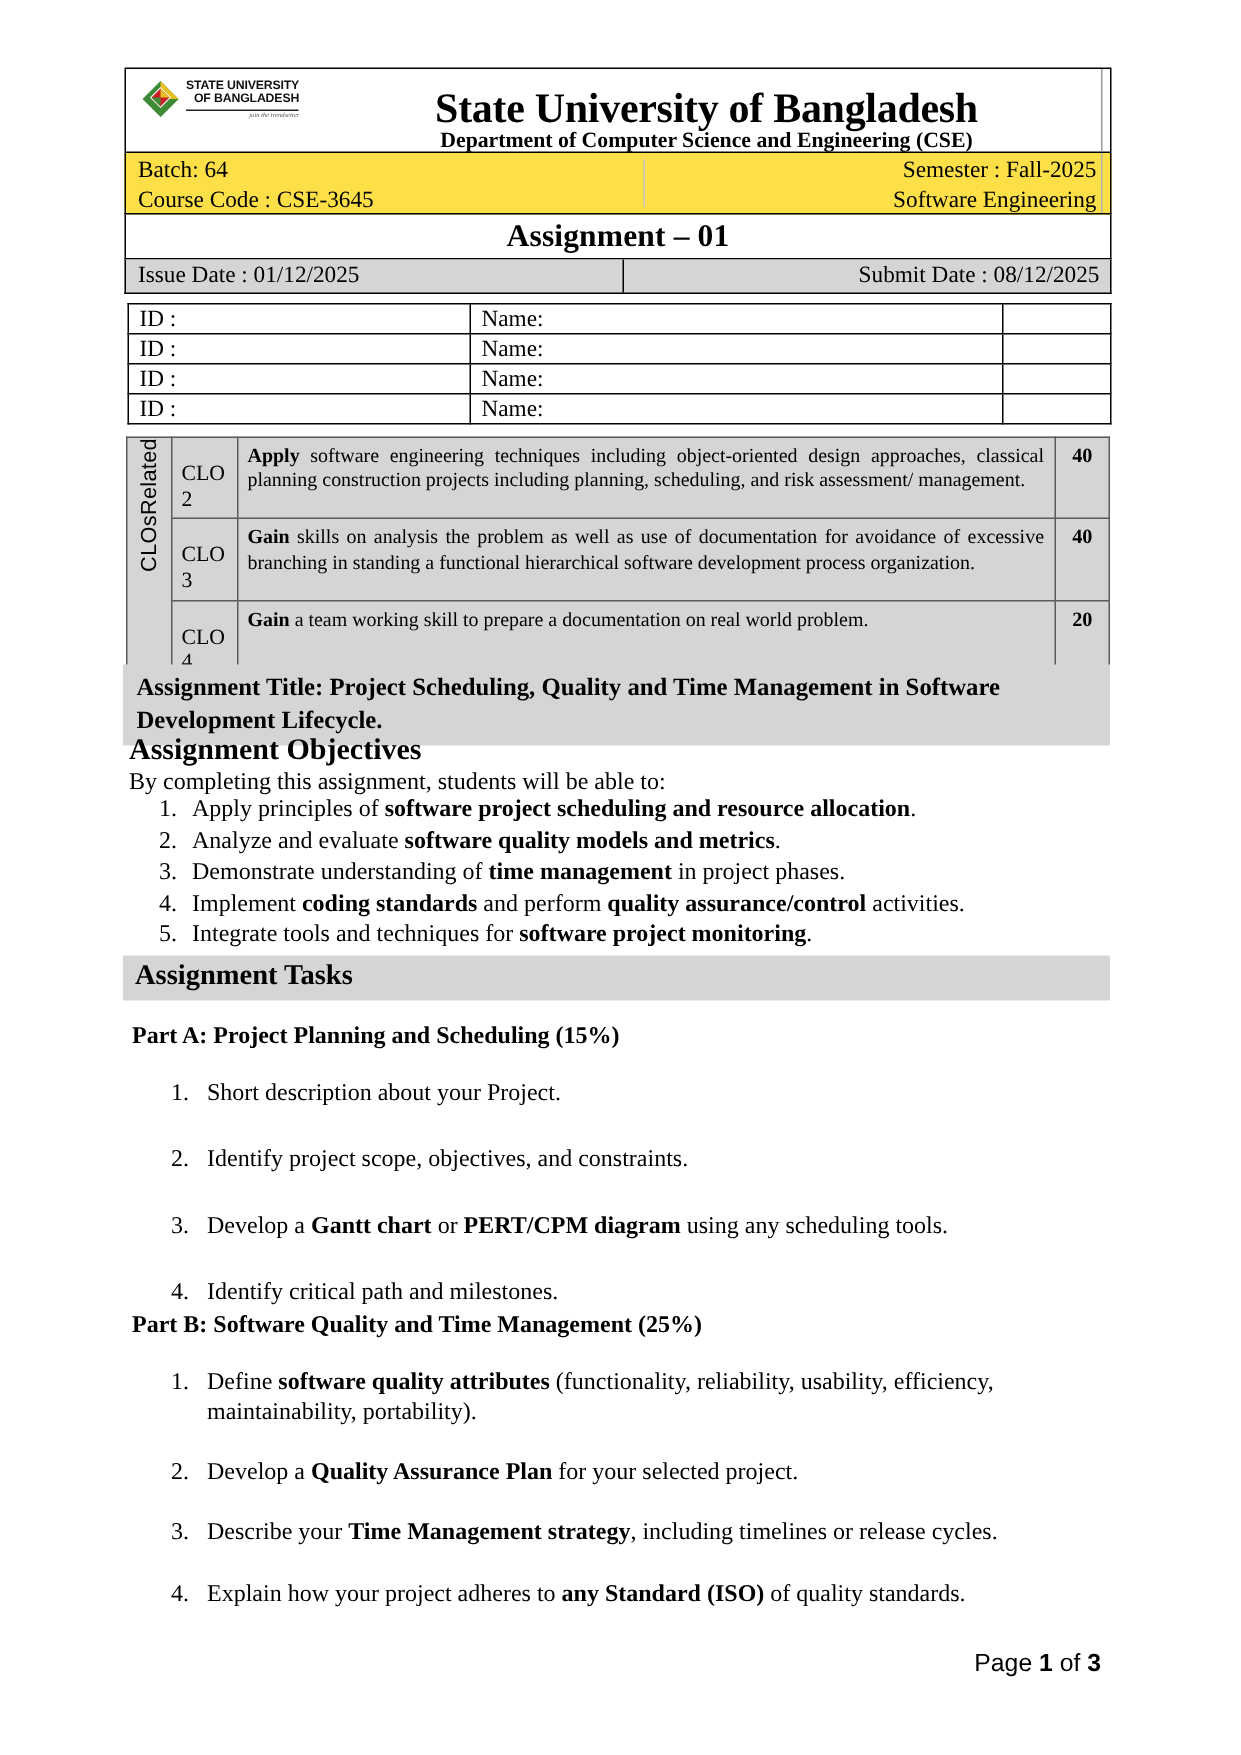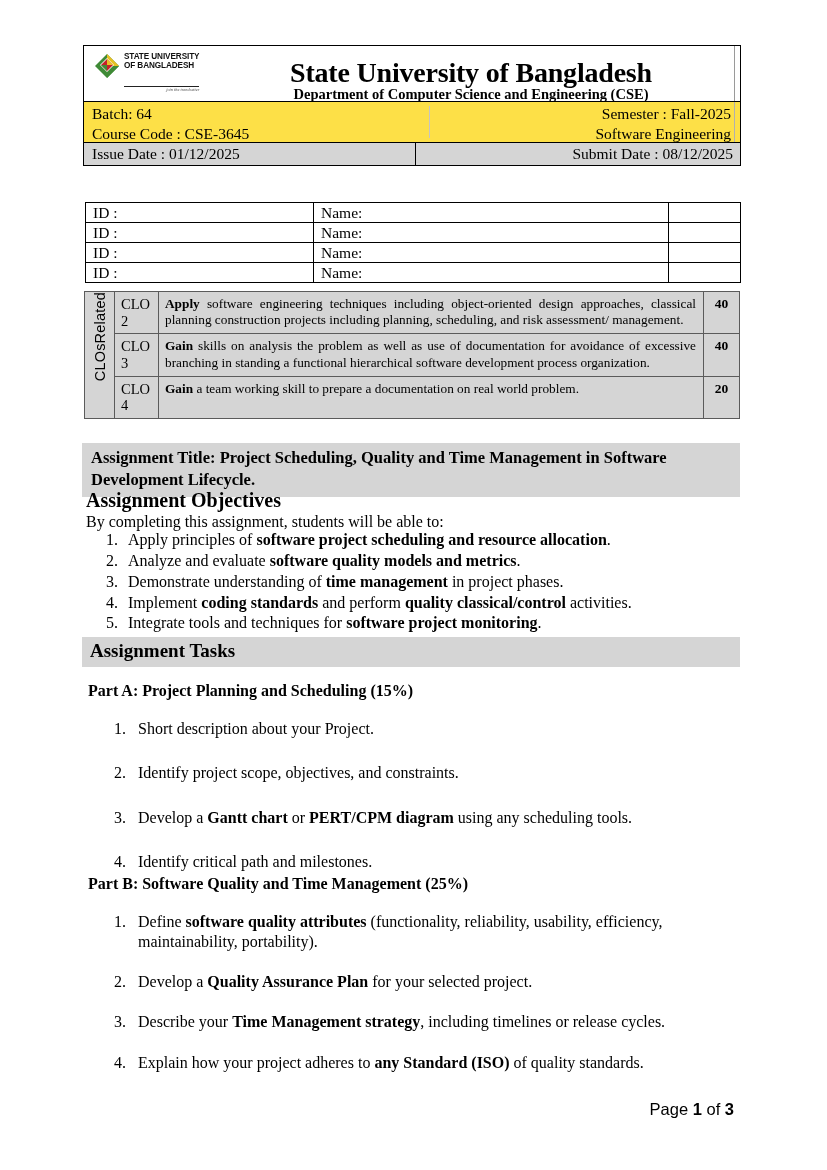--- a/index.html
+++ b/index.html
@@ -62,21 +62,21 @@
     padding-top: 1px;
   }
   .logo-line1, .logo-line2 {
     font-family: "Liberation Sans", "DejaVu Sans", sans-serif;
     font-weight: bold;
     font-size: 8.2px;
     letter-spacing: -0.1px;
     color: #111;
     white-space: nowrap;
   }
-  .logo-line2 { border-bottom: 0.8px solid #222; padding-bottom: 16px; }
+  .logo-line2 { border-bottom: 0.8px solid #222; padding-bottom: 3px; text-align: right; }
   .logo-tag {
     font-family: "Liberation Serif", serif;
     font-style: italic;
     font-size: 4.4px;
     color: #555;
     text-align: right;
     margin-top: 0.5px;
     white-space: nowrap;
   }
   .uni-block {
@@ -223,21 +223,21 @@
     transform: rotate(180deg);
     font-family: "Liberation Sans", "DejaVu Sans", sans-serif;
     font-size: 14.5px;
     letter-spacing: 0.2px;
     white-space: nowrap;
     display: inline-block;
   }
   .clo-id {
     width: 44px;
     font-size: 14.5px;
-    padding: 4px 0 4px 6px;
+    padding: 16px 0 4px 6px;
     line-height: 1.15;
   }
   .clo-desc {
     font-size: 13.3px;
     line-height: 1.22;
     padding: 4px 7px 4px 6px;
     text-align: justify;
   }
   .clo-marks {
     width: 36px;
@@ -376,20 +376,23 @@
         <div>Course Code : CSE-3645</div>
       </div>
       <div class="col right">
         <div>Semester : Fall-2025</div>
         <div>Software Engineering</div>
       </div>
       <div class="hdr-info-rule"></div>
       <div class="hdr-info-rule2"></div>
     </div>
 
+    <div class="hdr-assign">
+      <div class="hdr-assign-title">Assignment – 01</div>
+    </div>
 
     <div class="hdr-dates">
       <div class="d-left">Issue Date : 01/12/2025</div>
       <div class="d-right">Submit Date : 08/12/2025</div>
     </div>
   </div>
 
   <table class="stu-table">
     <tbody>
       <tr>
@@ -440,21 +443,21 @@
 
   <div class="title-bar">Assignment Title: Project Scheduling, Quality and Time Management in Software Development Lifecycle.</div>
 
   <div class="sec-head">Assignment Objectives</div>
   <div class="sec-intro">By completing this assignment, students will be able to:</div>
 
   <ol class="obj-list">
     <li><span>Apply principles of </span><b>software project scheduling and resource allocation</b><span>.</span></li>
     <li><span>Analyze and evaluate </span><b>software quality models and metrics</b><span>.</span></li>
     <li><span>Demonstrate understanding of </span><b>time management</b><span> in project phases.</span></li>
-    <li><span>Implement </span><b>coding standards</b><span> and perform </span><b>quality classical/control</b><span> activities.</span></li>
+    <li><span>Implement </span><b>coding standards</b><span> and perform </span><b>quality assurance/control</b><span> activities.</span></li>
     <li><span>Integrate tools and techniques for </span><b>software project monitoring</b><span>.</span></li>
   </ol>
 
   <div class="tasks-bar">Assignment Tasks</div>
 
   <div class="part-head part-a-head">Part A: Project Planning and Scheduling (15%)</div>
 
   <ol class="task-list task-list-a">
     <li><span>Short description about your Project.</span><b></b><span></span></li>
     <li><span>Identify project scope, objectives, and constraints.</span><b></b><span></span></li>

